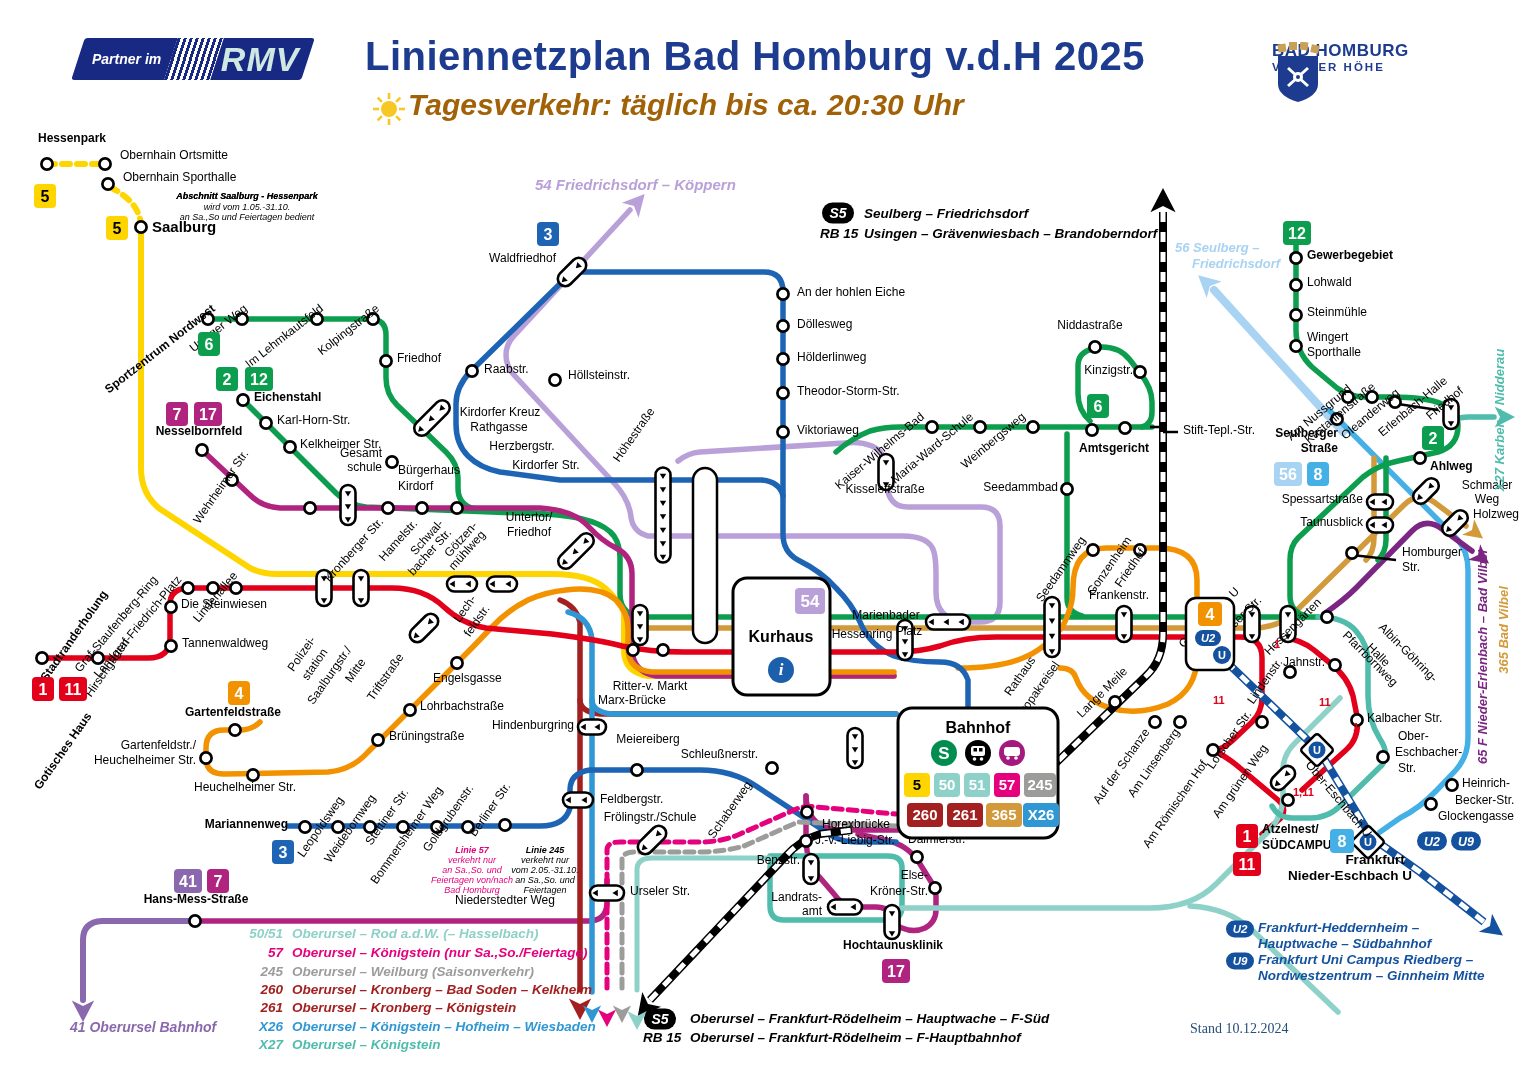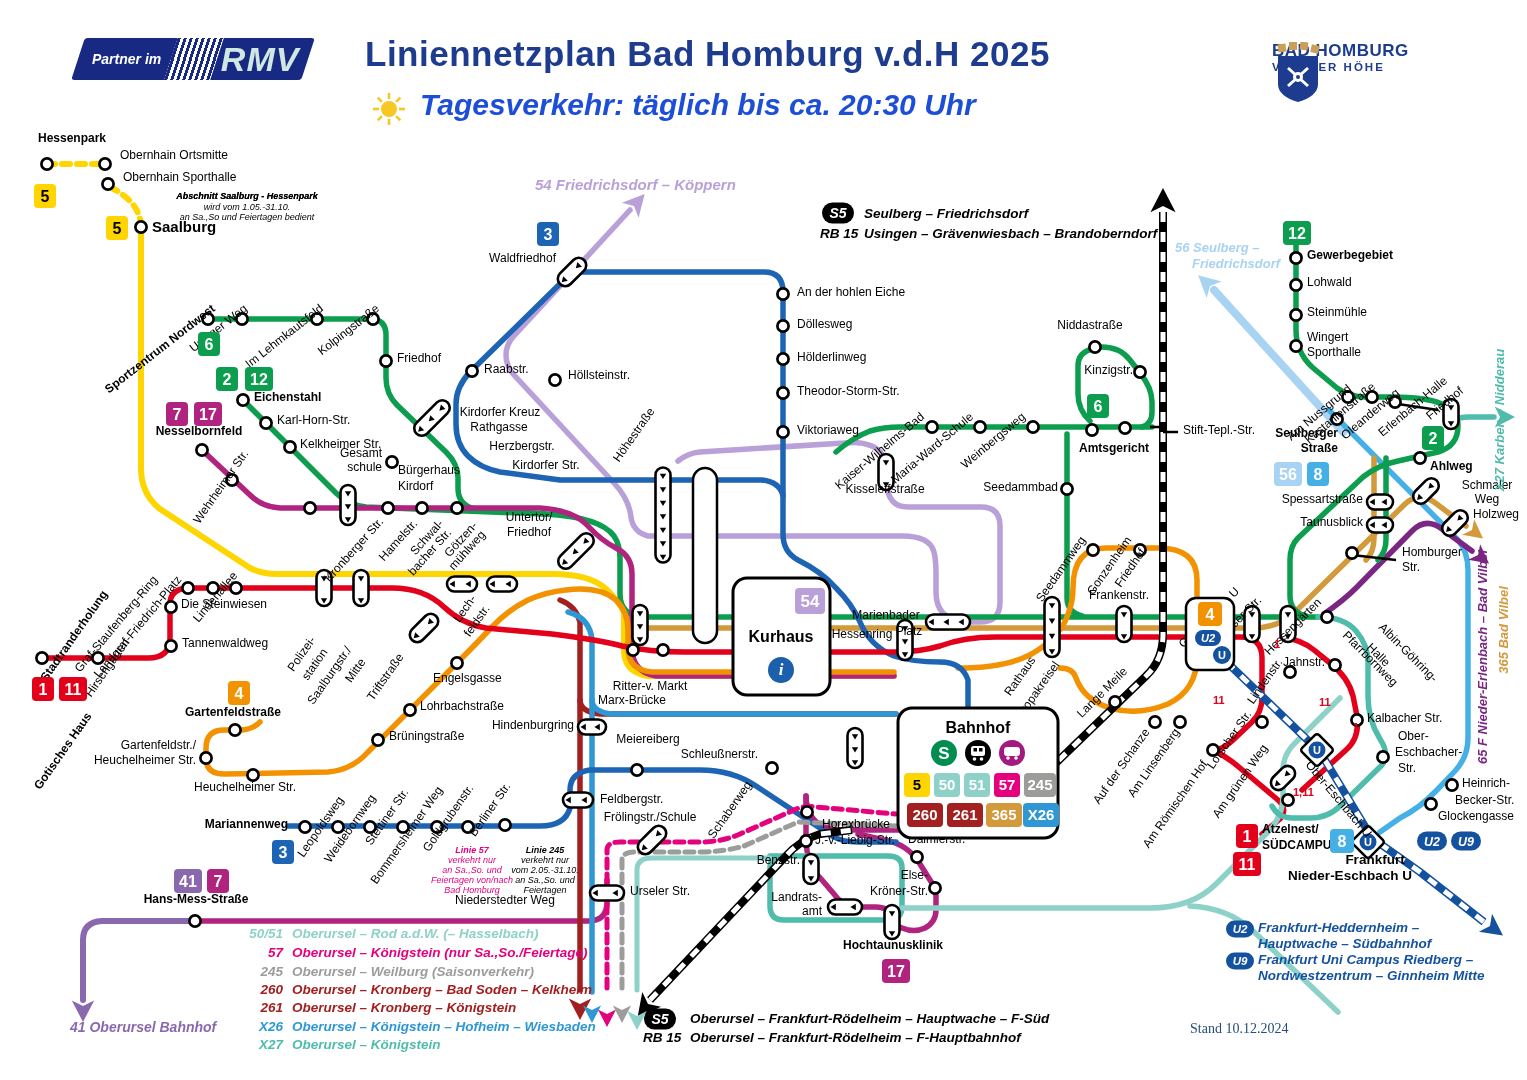--- a/index.html
+++ b/index.html
@@ -4,22 +4,22 @@
 <style>
   html,body{margin:0;padding:0;background:#fff;}
   body{font-family:"Liberation Sans","DejaVu Sans",sans-serif;}
   #stage{position:relative;width:1527px;height:1080px;background:#fff;overflow:hidden;}
   svg{position:absolute;left:0;top:0;}
   .hdr{position:absolute;left:0;top:0;width:100%;height:130px;z-index:5;}
   .rmvlogo{position:absolute;left:78px;top:38px;width:230px;height:42px;background:#172983;transform:skewX(-18deg);border-radius:3px;display:flex;align-items:center;z-index:6;}
   .rmvlogo .pi{color:#fff;font-style:italic;font-weight:bold;font-size:14px;padding-left:14px;transform:skewX(18deg);white-space:nowrap;}
   .rmvlogo .stripes{flex:0 0 46px;height:100%;margin-left:10px;background:repeating-linear-gradient(90deg,#172983 0 3px,#fff 3px 6px);}
   .rmvlogo .rmv{color:#cfe8e2;font-weight:bold;font-style:italic;font-size:34px;letter-spacing:1px;padding:0 14px 0 4px;transform:skewX(18deg);}
-  .title{position:absolute;left:365px;top:34px;font-size:35px;font-weight:bold;color:#1d3c8f;letter-spacing:0.5px;}
-  .subtitle{position:absolute;left:420px;top:88px;font-size:30px;font-weight:bold;font-style:italic;color:#1d4ed8;}
+  .title{position:absolute;left:365px;top:34px;font-size:40px;font-weight:bold;color:#1d3c8f;letter-spacing:0.5px;}
+  .subtitle{position:absolute;left:408px;top:88px;font-size:30px;font-weight:bold;font-style:italic;color:#a16207;}
   .sun{position:absolute;left:372px;top:92px;}
   .citylogo{position:absolute;left:1272px;top:42px;display:flex;align-items:center;gap:10px;}
   .citylogo .names{line-height:1.1;}
   .citylogo .n1{color:#1d3c8f;font-weight:bold;font-size:17px;letter-spacing:0.5px;}
   .citylogo .n2{color:#1d3c8f;font-weight:bold;font-size:11.5px;letter-spacing:2px;}
 </style>
 </head>
 <body>
 
 <div id="stage">

